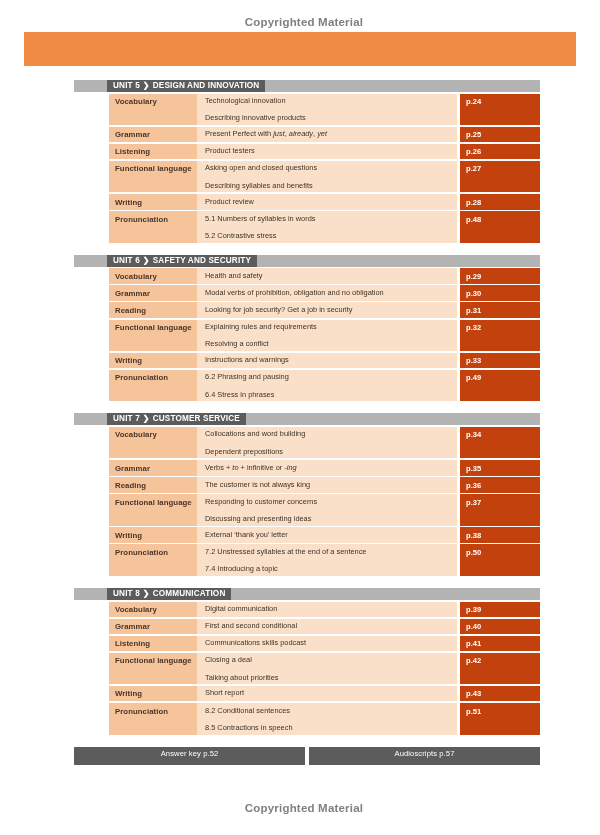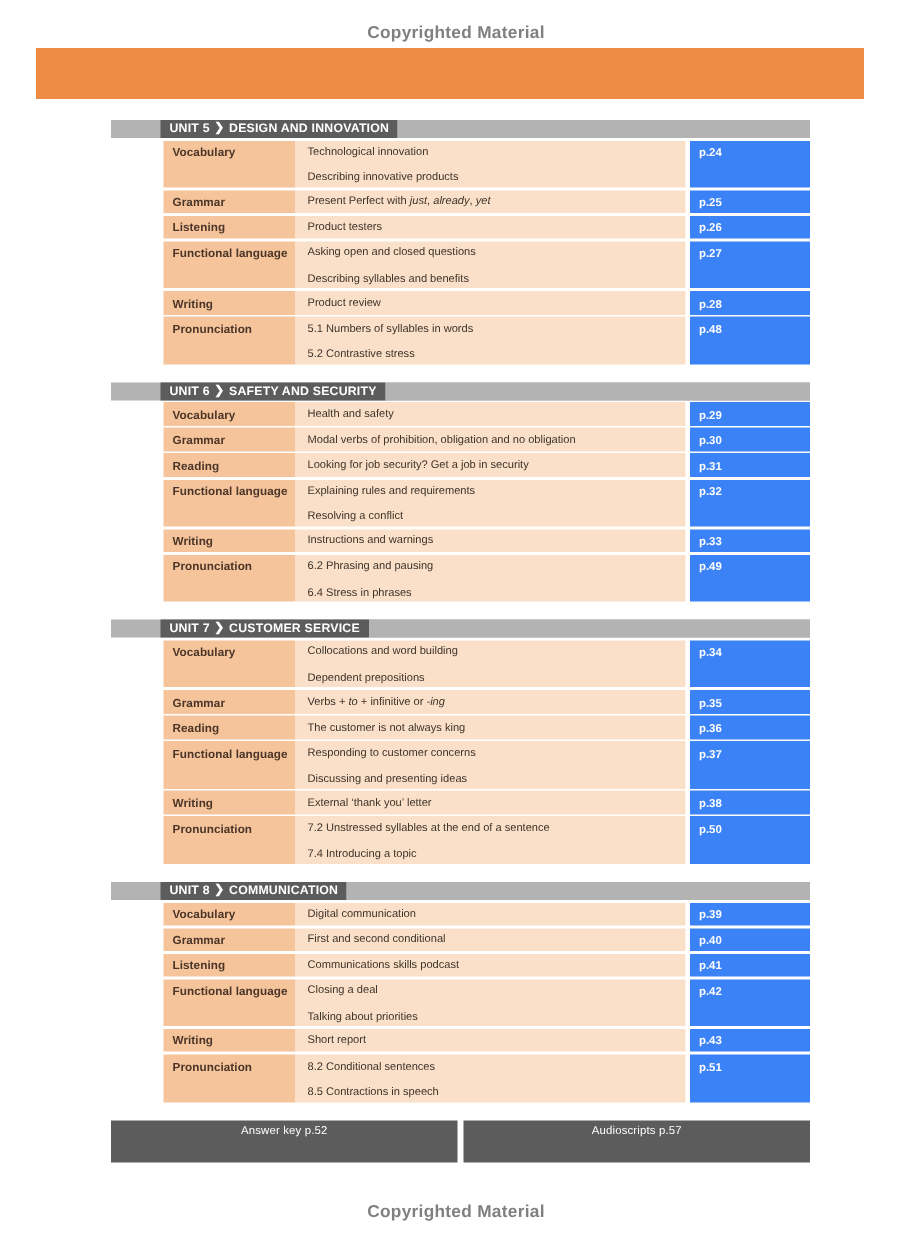--- a/index.html
+++ b/index.html
@@ -131,21 +131,21 @@
     color: #3c3228;
     line-height: 1.05;
     margin-bottom: 0;
   }
   .topic + .topic { margin-top: 9.5px; }
   .topic i { }
 
   .cell-page {
     width: 80px;
     flex: 0 0 80px;
-    background: #3b82f6;
+    background: #c2410c;
     color: #ffffff;
     font-size: 7.6px;
     font-weight: bold;
     padding: 3.5px 0 3px 6px;
     box-sizing: border-box;
     margin-left: 3px;
   }
 
   
   .footer-bar {
@@ -153,21 +153,21 @@
     gap: 4px;
     margin-top: 9px;
   }
   .footer-link {
     flex: 1 1 0;
     background: #5c5c5c;
     color: #ffffff;
     font-size: 7.6px;
     text-align: center;
     line-height: 13px;
-    height: 28px;
+    height: 18px;
     letter-spacing: 0.1px;
   }
 </style>
 </head>
 <body>
 
 <div class="page">
 
   <div class="copyright top">Copyrighted Material</div>
 

